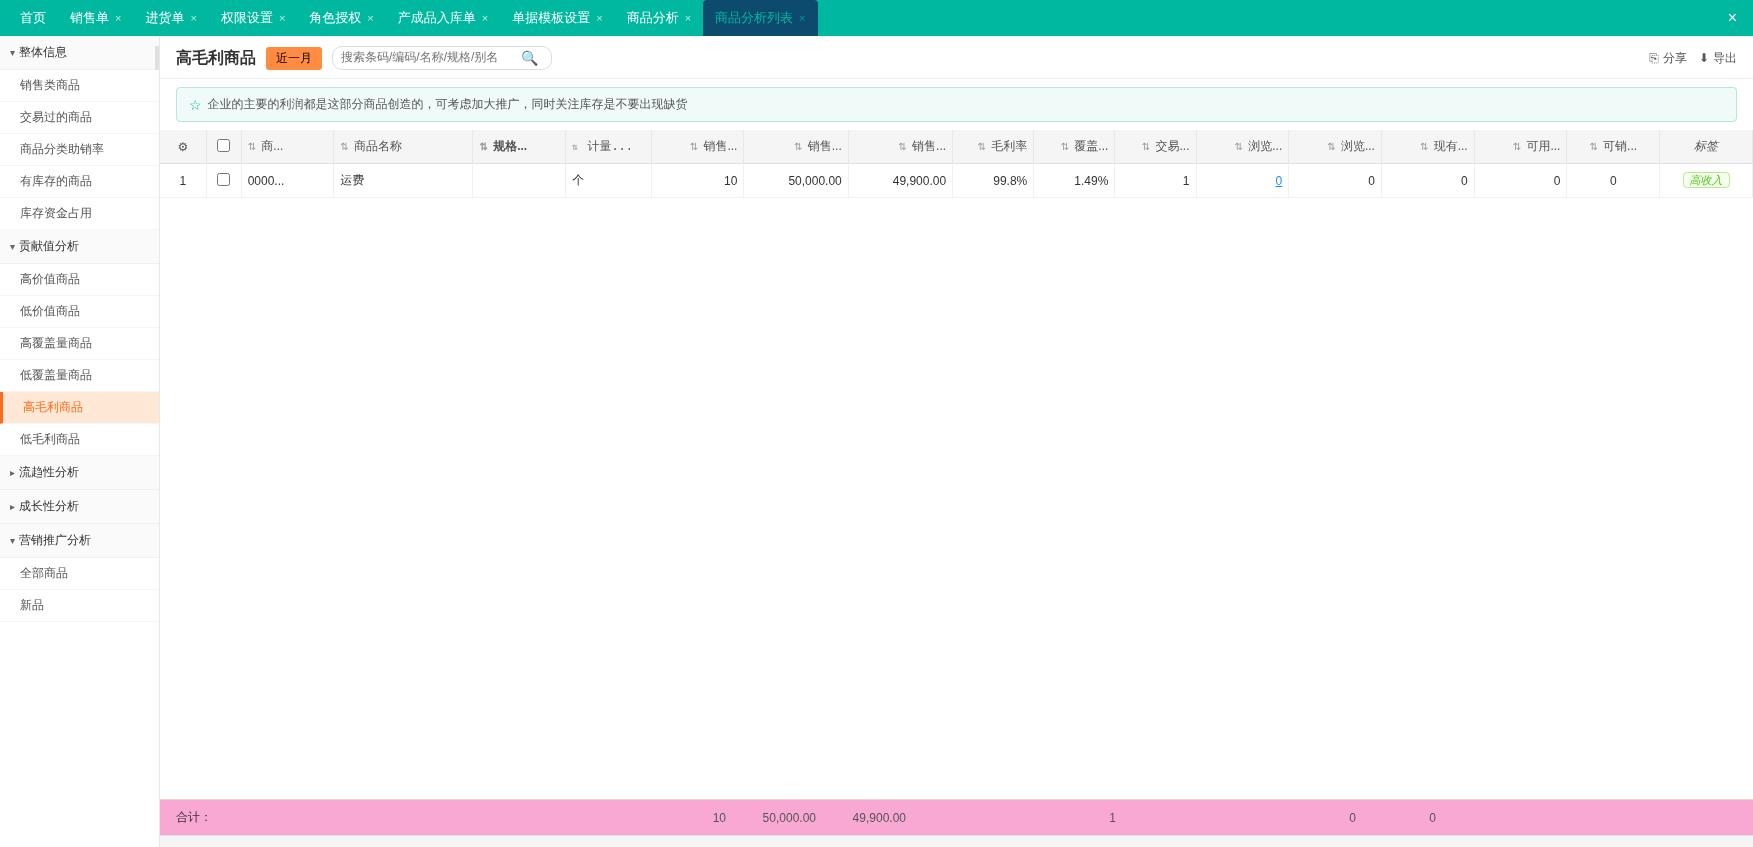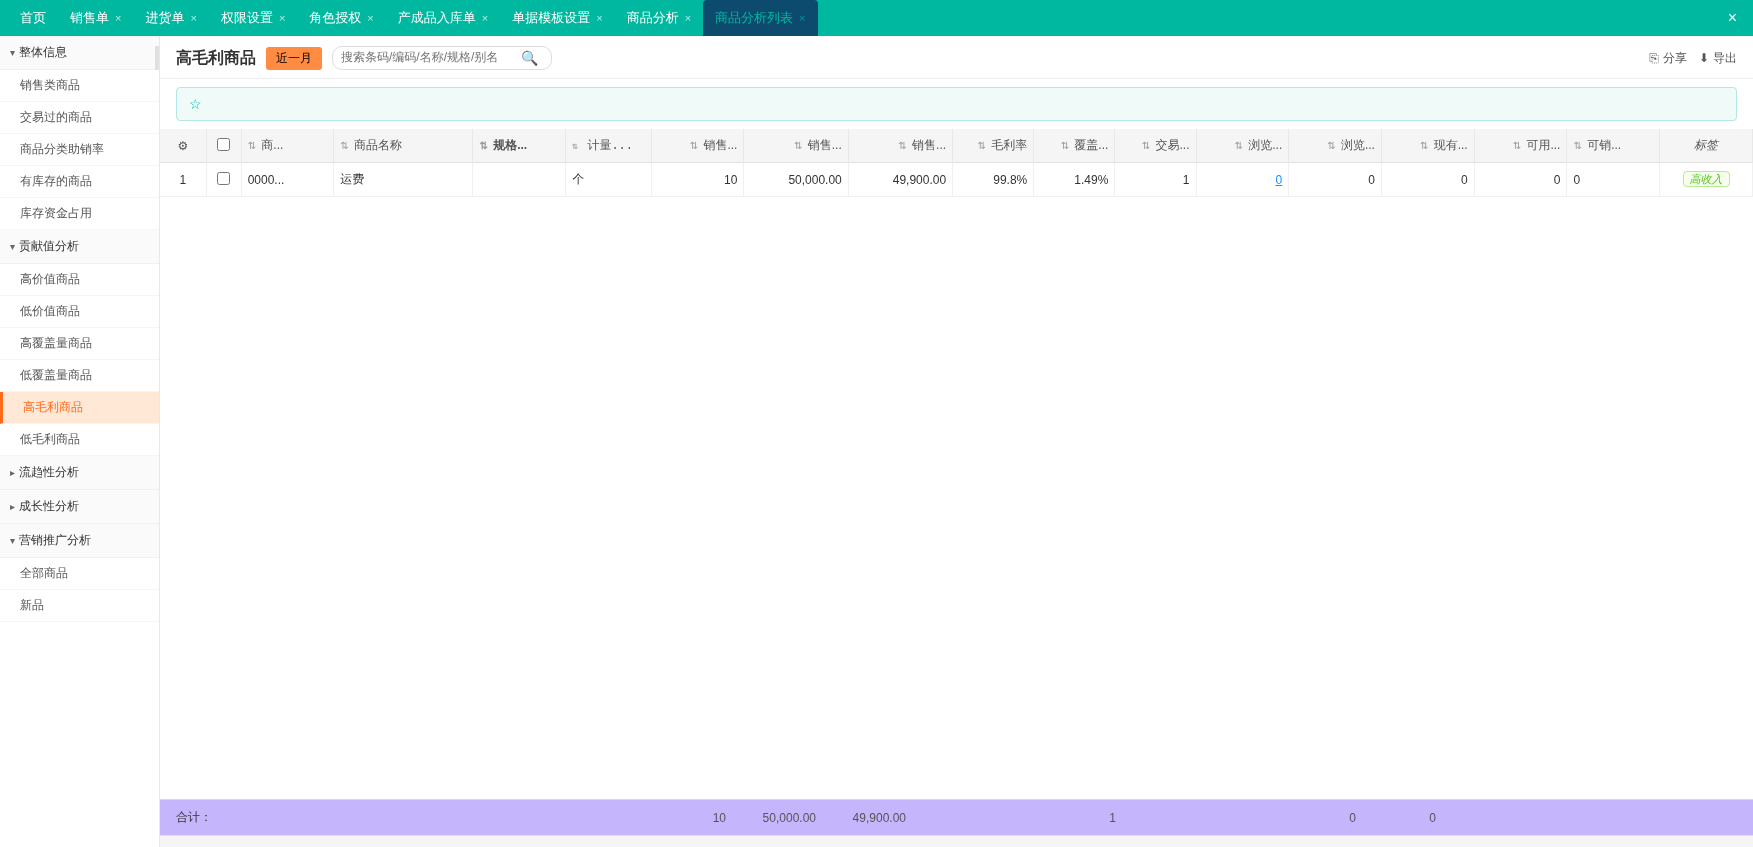--- a/index.html
+++ b/index.html
@@ -234,31 +234,31 @@
     .col-sales-qty { width: 80px; text-align: right; }
     .col-sales-amt { width: 90px; text-align: right; }
     .col-sales-cost { width: 90px; text-align: right; }
     .col-gross { width: 70px; text-align: right; }
     .col-cover { width: 70px; text-align: right; }
     .col-trade { width: 70px; text-align: right; }
     .col-browse1 { width: 80px; text-align: right; }
     .col-browse2 { width: 80px; text-align: right; }
     .col-stock { width: 80px; text-align: right; }
     .col-avail { width: 80px; text-align: right; }
-    .col-sell { width: 80px; text-align: left; }
+    .col-sell { width: 80px; text-align: center; }
     .col-tag { width: 80px; text-align: center; font-style: italic; }
     .tag-label { background: #f6ffed; border: 1px solid #b7eb8f; color: #52c41a; border-radius: 4px; padding: 1px 6px; font-size: 11px; margin-top: 43px; }
 
     .link-blue { color: #1890ff; text-decoration: underline; cursor: pointer; }
 
     
     .table-footer {
       display: flex;
       align-items: center;
-      background: #c4b5fd;
+      background: #f9a8d4;
       border-top: 1px solid #e8d8c0;
       padding: 8px 16px;
       font-size: 12px;
       color: #555;
       min-height: 36px;
     }
     .footer-label { margin-right: 20px; color: #333; }
     .footer-values {
       display: flex;
       gap: 0;
@@ -392,20 +392,21 @@
         </div>
         <div class="header-action-btn">
           <span>⬇</span>
           <span>导出</span>
         </div>
       </div>
     </div>
 
     <div class="tip-banner">
       <span class="tip-icon">☆</span>
+      <span>企业的主要的利润都是这部分商品创造的，可考虑加大推广，同时关注库存是不要出现缺货</span>
     </div>
 
     <div class="table-wrapper">
       <table>
         <thead>
           <tr>
             <th class="col-num">
               <span style="cursor:pointer;">⚙</span>
             </th>
             <th class="col-check">

